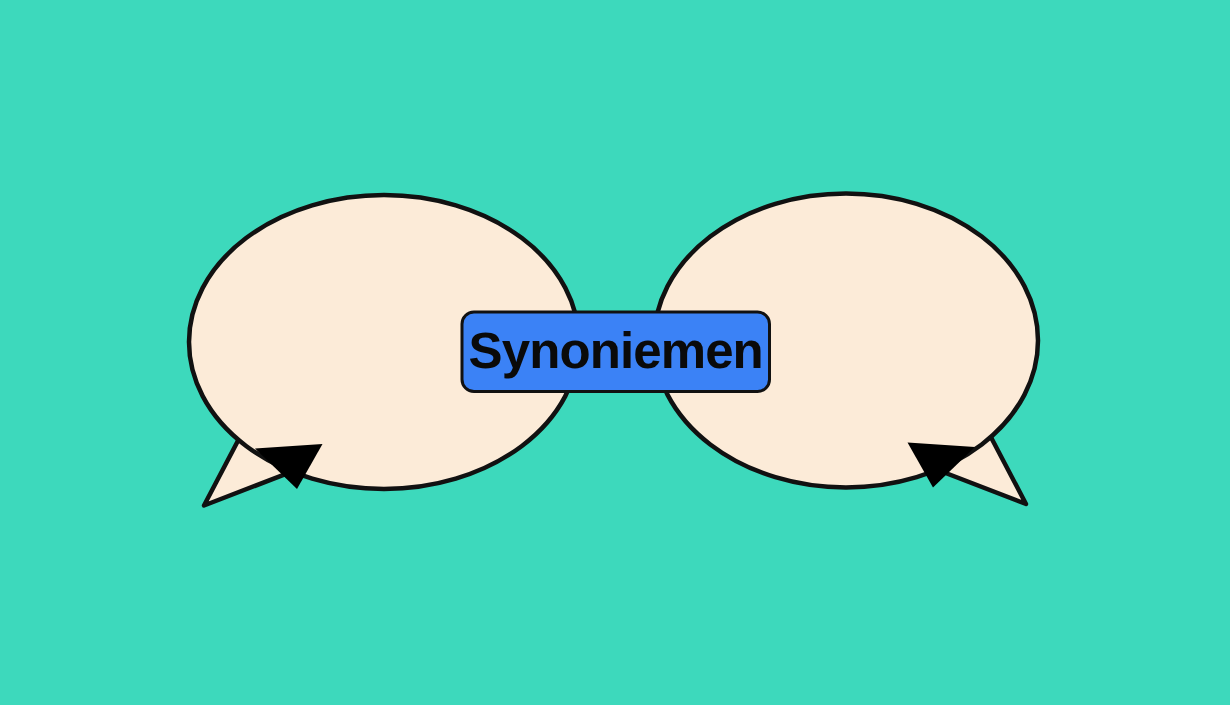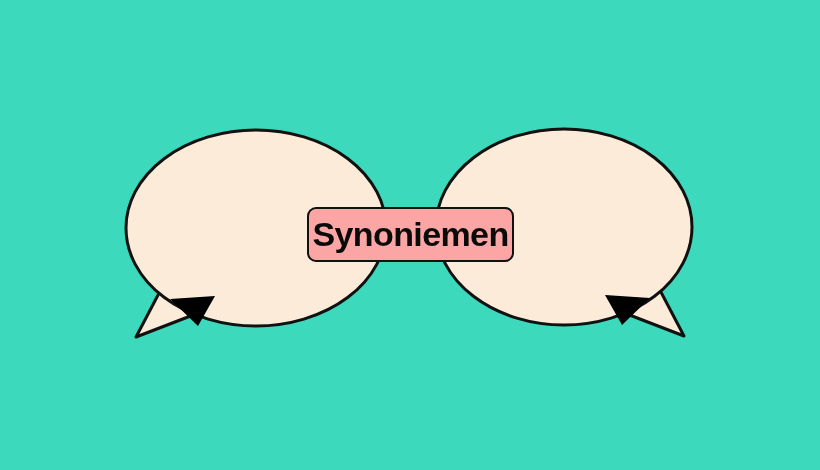--- a/index.html
+++ b/index.html
@@ -27,21 +27,21 @@
     height: 470px;
     display: block;
   }
   .label-chip {
     position: absolute;
     left: 307px;
     top: 207px;
     width: 207px;
     height: 55px;
     box-sizing: border-box;
-    background: #fca5a5;
+    background: #3b82f6;
     border: 2.5px solid #111111;
     border-radius: 9px;
     display: flex;
     align-items: center;
     justify-content: center;
     z-index: 5;
   }
   .label-text {
     font-family: "Liberation Sans", sans-serif;
     font-weight: 700;

